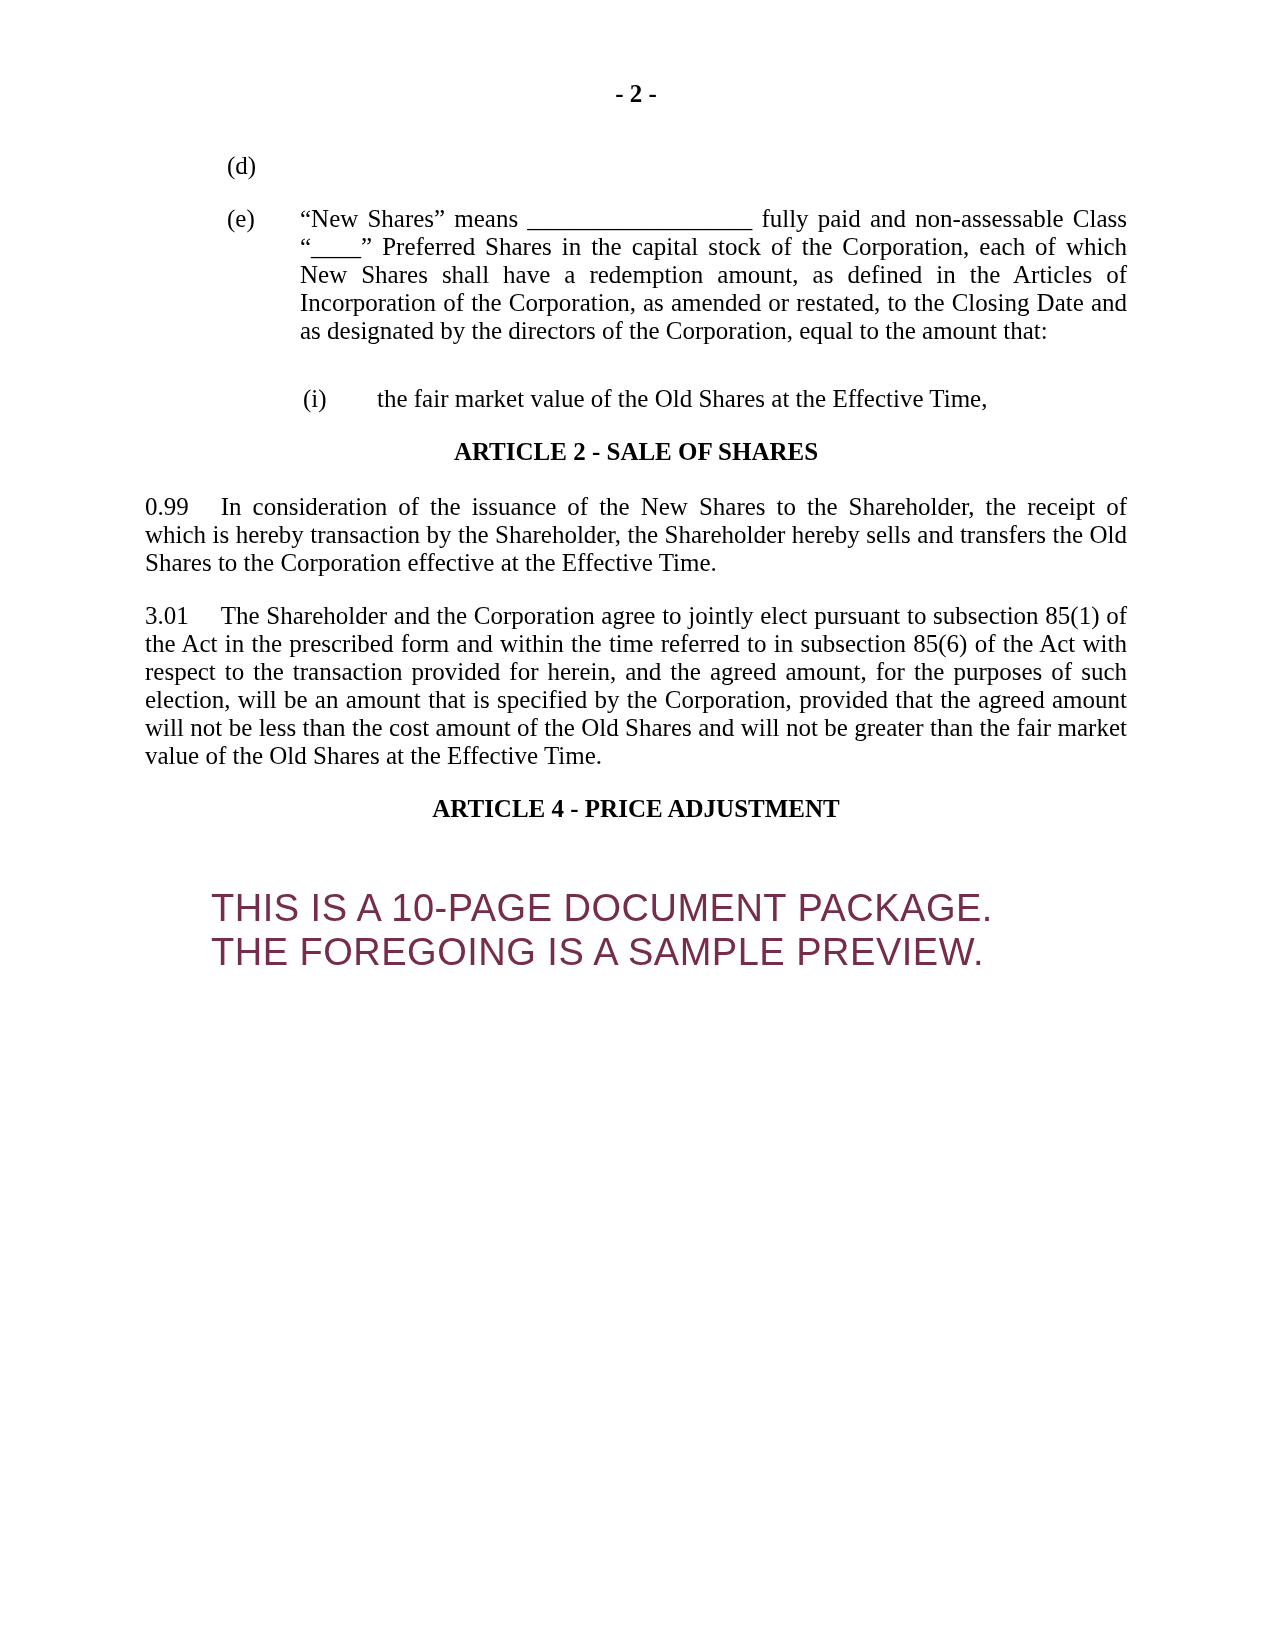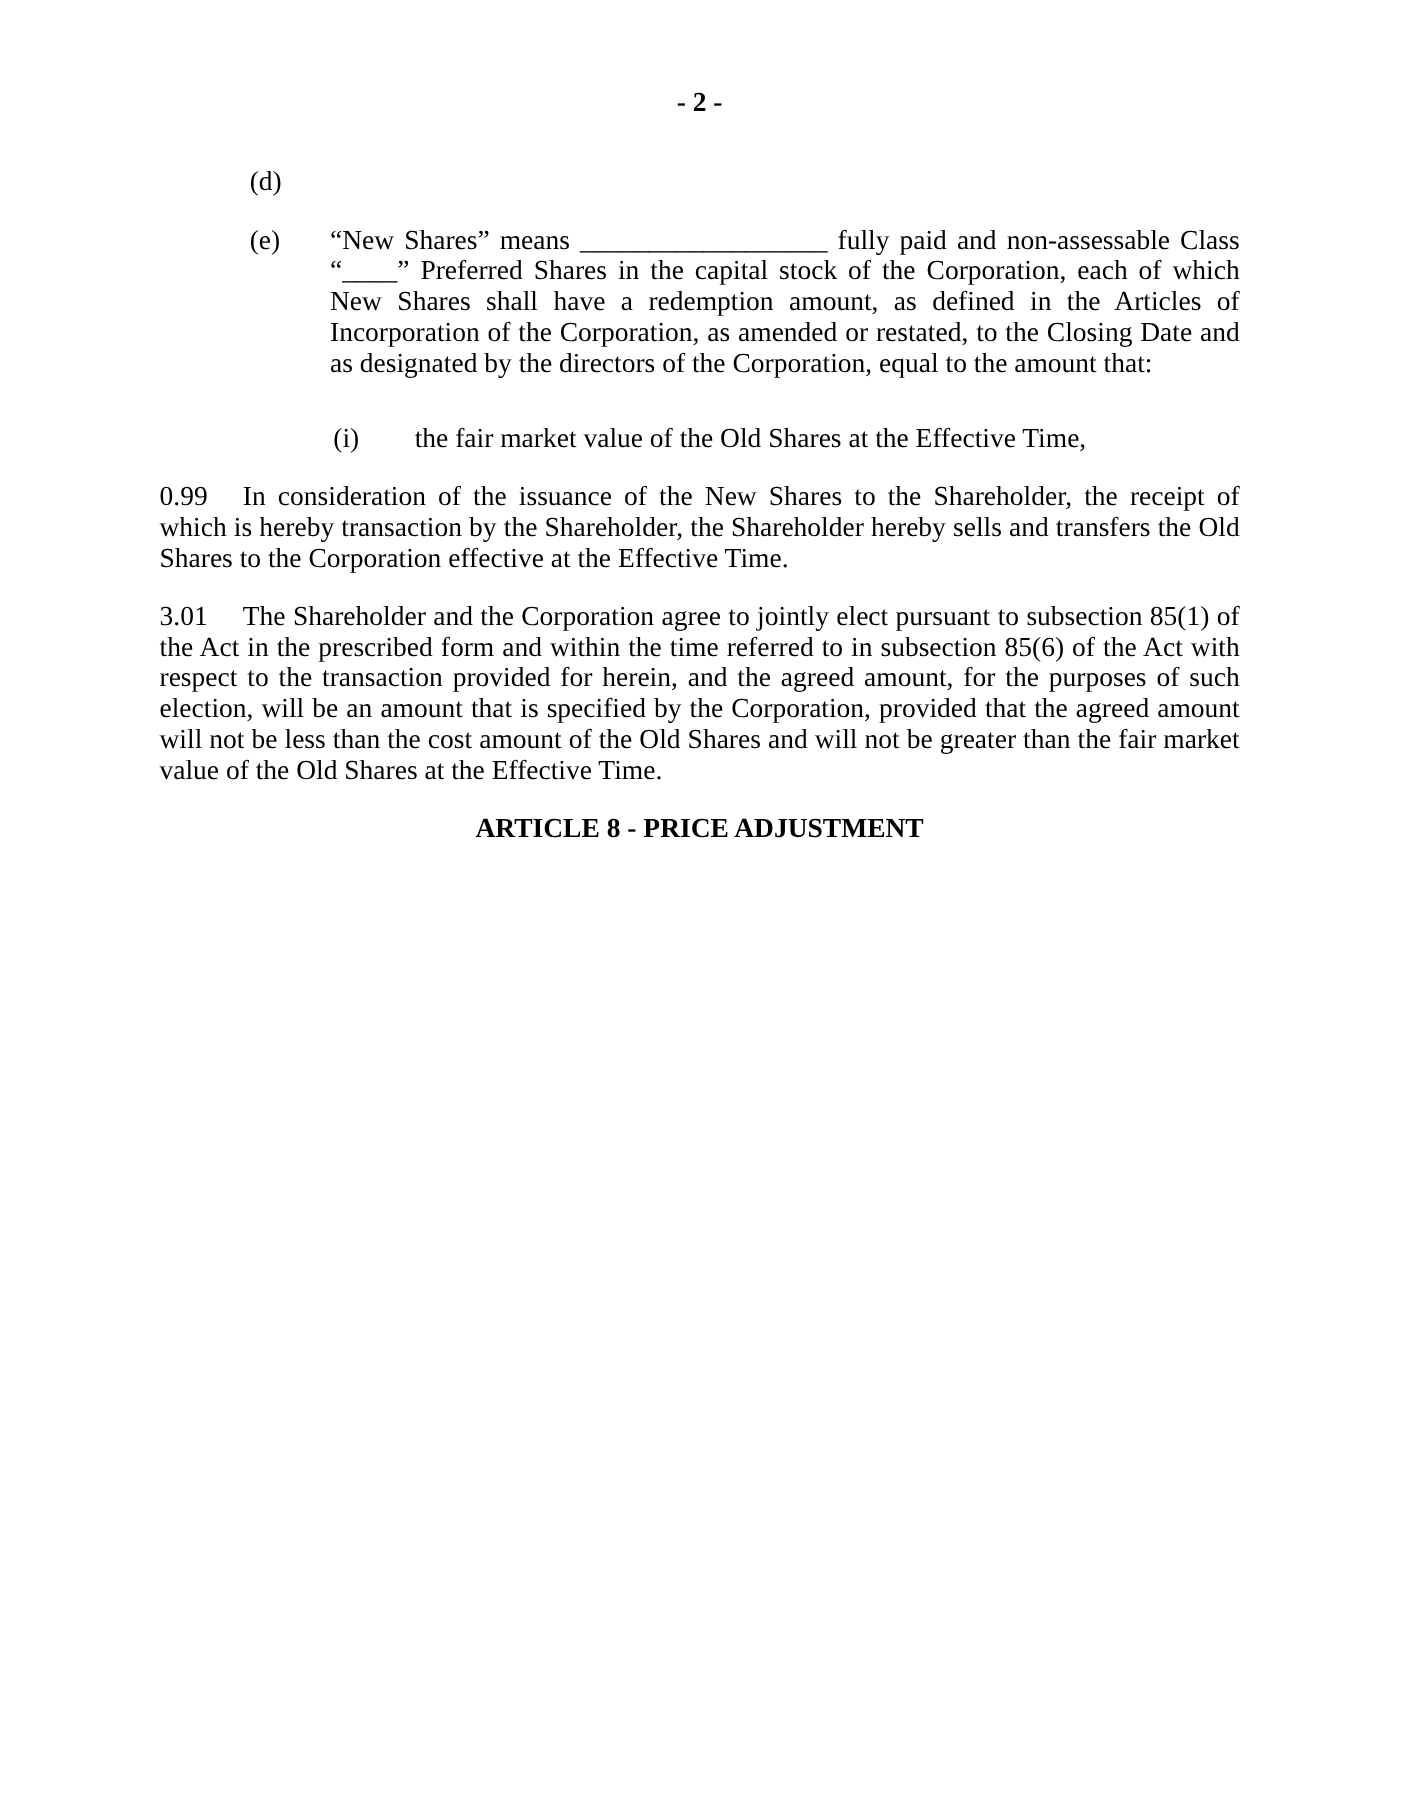--- a/index.html
+++ b/index.html
@@ -80,27 +80,32 @@
       <div class="def-text">“New Shares” means __________________ fully paid and non-assessable Class “____” Preferred Shares in the capital stock of the Corporation, each of which New Shares shall have a redemption amount, as defined in the Articles of Incorporation of the Corporation, as amended or restated, to the Closing Date and as designated by the directors of the Corporation, equal to the amount that:</div>
     </div>
 
     <div class="sub-item first">
       <div class="sub-label">(i)</div>
       <div class="sub-text">the fair market value of the Old Shares at the Effective Time,</div>
     </div>
 
 
 
+    <div class="article-heading">ARTICLE 2 - SALE OF SHARES</div>
 
     <p class="body-para">
       <span class="pnum">0.99</span><span>In consideration of the issuance of the New Shares to the Shareholder, the receipt of which is hereby transaction by the Shareholder, the Shareholder hereby sells and transfers the Old Shares to the Corporation effective at the Effective Time.</span>
     </p>
 
 
     <p class="body-para">
       <span class="pnum">3.01</span><span>The Shareholder and the Corporation agree to jointly elect pursuant to subsection 85(1) of the Act in the prescribed form and within the time referred to in subsection 85(6) of the Act with respect to the transaction provided for herein, and the agreed amount, for the purposes of such election, will be an amount that is specified by the Corporation, provided that the agreed amount will not be less than the cost amount of the Old Shares and will not be greater than the fair market value of the Old Shares at the Effective Time.</span>
     </p>
 
-    <div class="article-heading">ARTICLE 8 - PRICE ADJUSTMENT</div>
+    <div class="article-heading">ARTICLE 4 - PRICE ADJUSTMENT</div>
 
+    <div class="preview-notice">
+      <div style="color: rgb(118, 44, 76);">THIS IS A 10-PAGE DOCUMENT PACKAGE.</div>
+      <div style="color: rgb(118, 44, 76);">THE FOREGOING IS A SAMPLE PREVIEW.</div>
+    </div>
 
   </div>
 </div>
 
 </body></html>

